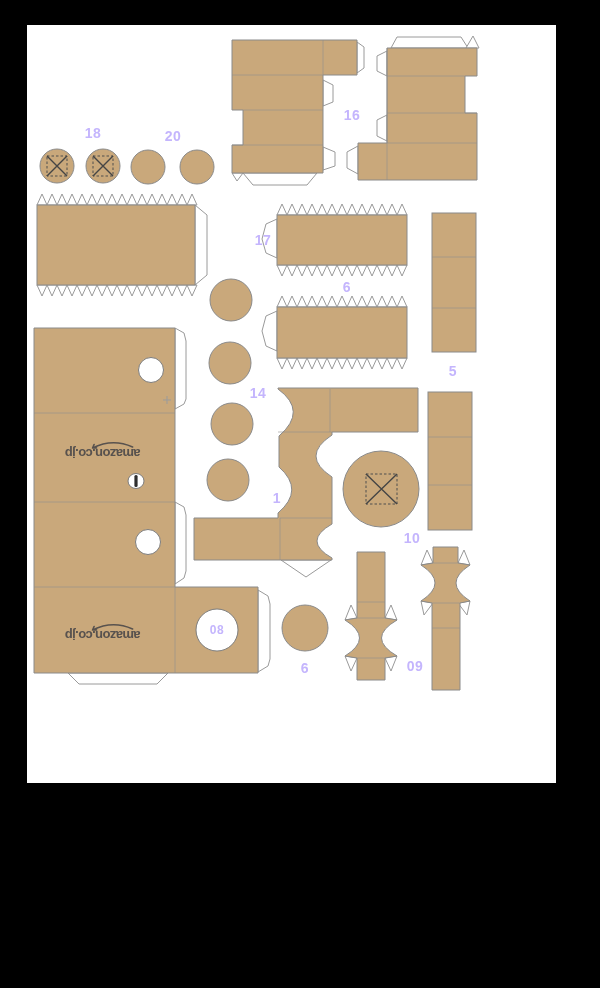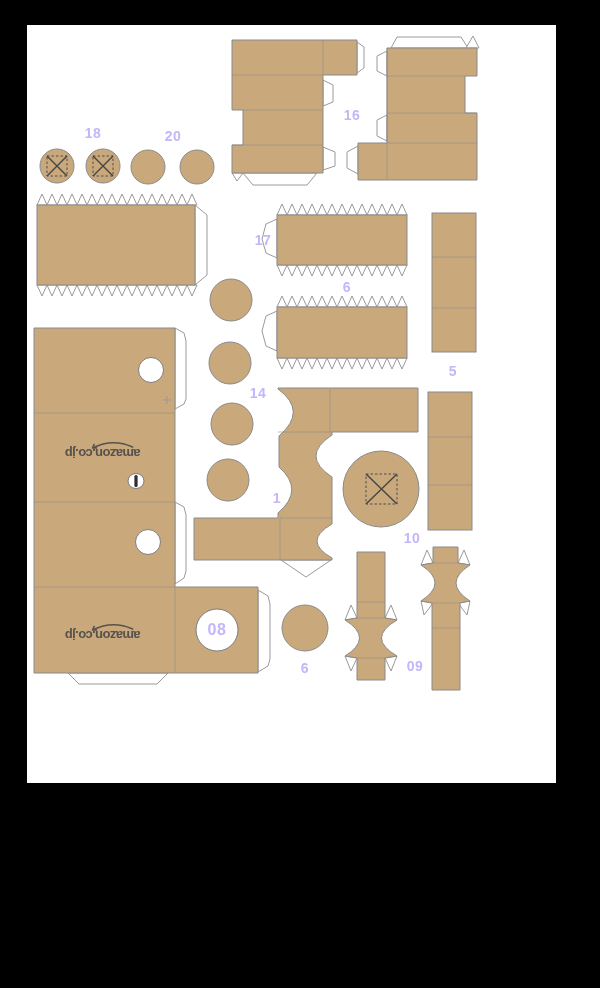--- a/index.html
+++ b/index.html
@@ -9,21 +9,21 @@
   .card  { fill:#c9a87b; stroke:#8a8a8a; stroke-width:1; }
   .flap  { fill:#ffffff; stroke:#9a9a9a; stroke-width:1; }
   .fold  { stroke:#8f8f8f; stroke-width:0.7; fill:none; opacity:0.85; }
   .hole  { fill:#ffffff; stroke:#7d7d7d; stroke-width:1; }
   .dash  { fill:none; stroke:#4f4f4f; stroke-width:1; stroke-dasharray:2.5 2; }
   .xline { stroke:#454545; stroke-width:1.4; }
   .slot  { fill:#2e2e2e; }
   .cross { stroke:#9b9b9b; stroke-width:1; }
   .lbl { position:absolute; transform:translate(-50%,-50%); font-weight:bold; font-size:14px;
          color:#c4b5fd; letter-spacing:0.5px; white-space:nowrap; }
-  .lbl-small { font-size:16px; }
+  .lbl-small { font-size:12px; }
   .amazon-logo { position:absolute; transform:translate(-50%,-50%) rotate(180deg);
                  display:flex; flex-direction:column; align-items:center; }
   .amazon-text { font-weight:bold; font-size:13px; color:#58524e; letter-spacing:-0.6px; line-height:1; }
   .smile { margin-top:-2px; margin-left:-18px; }
   .smile path { fill:none; stroke:#58524e; stroke-width:1.6; stroke-linecap:round; }
 </style>
 </head>
 <body>
 
 <div id="stage">

